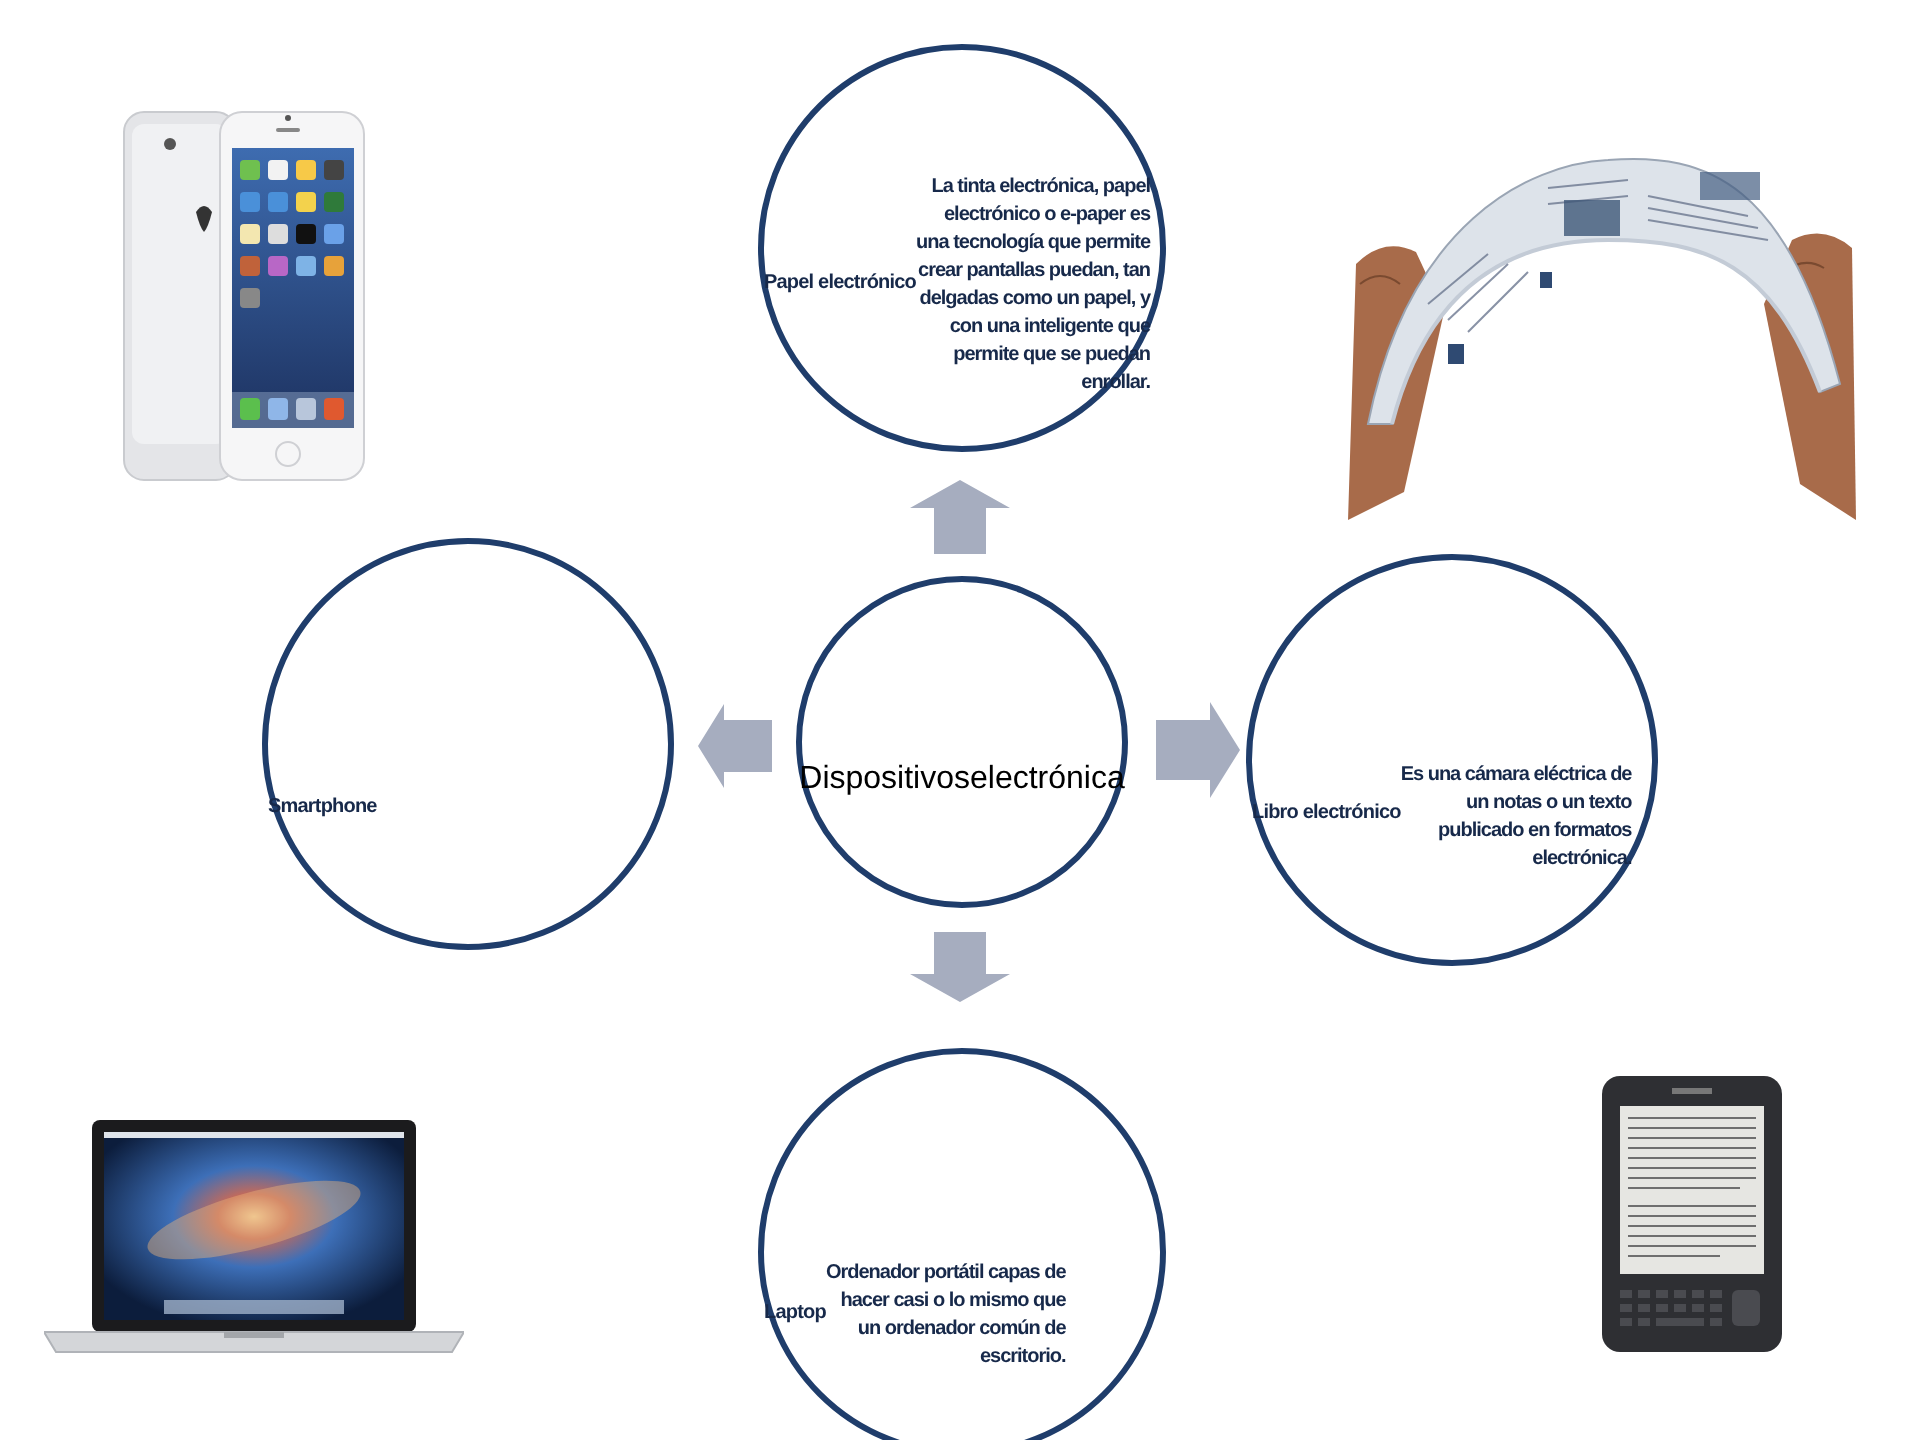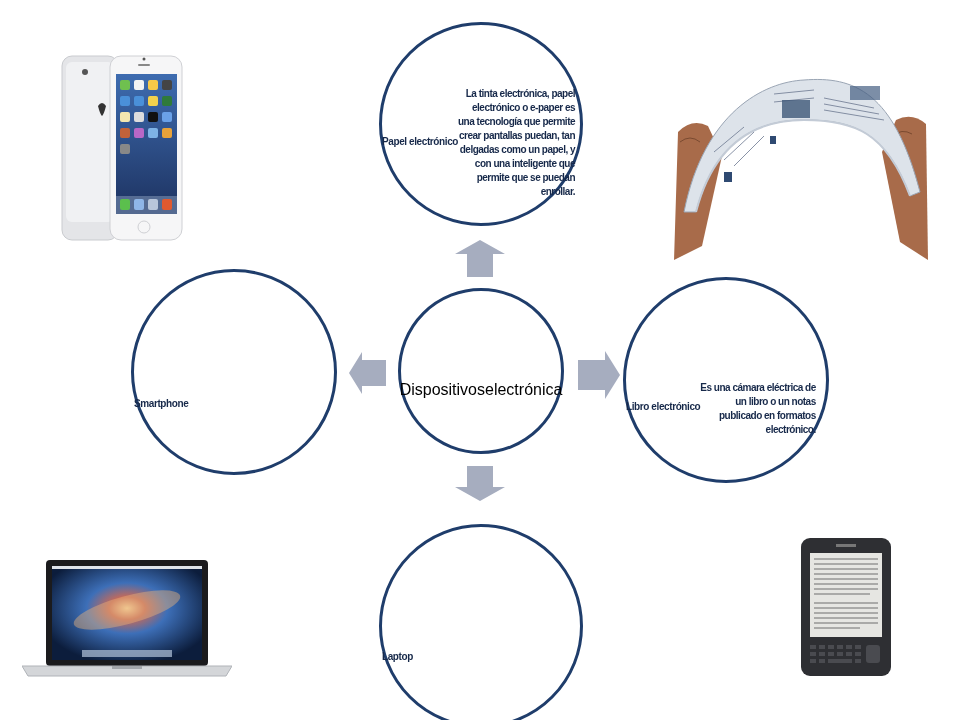--- a/index.html
+++ b/index.html
@@ -63,28 +63,34 @@
 </div>
 
 <div class="circle" style="left:131px;top:269px;width:206px;height:206px;justify-content:flex-start;padding-top:66px;gap:16px;">
   <div class="title">Smartphone</div>
 </div>
 
 <div class="circle" style="left:623px;top:277px;width:206px;height:206px;justify-content:flex-start;padding-top:57px;">
   <div class="title">Libro electrónico</div>
   <div class="body">
     <div>Es una cámara  eléctrica  de</div>
-    <div>un libro o un  notas</div>
+    <div>un notas o un  texto</div>
     <div>publicado en formatos</div>
-    <div>electrónico.</div>
+    <div>electrónica.</div>
   </div>
 </div>
 
 <div class="circle" style="left:379px;top:524px;width:204px;height:204px;justify-content:flex-start;padding-top:64px;">
   <div class="title">Laptop</div>
+  <div class="body">
+    <div>Ordenador portátil capas de</div>
+    <div>hacer casi o lo mismo que</div>
+    <div>un ordenador  común de</div>
+    <div>escritorio.</div>
+  </div>
 </div>
 
 <svg class="photo" style="left:58px;top:50px" width="126" height="192" viewBox="0 0 126 192">
 
   <rect x="4" y="6" width="56" height="184" rx="10" fill="#e4e5e8" stroke="#c9cbcf"></rect>
   <rect x="8" y="12" width="48" height="160" rx="6" fill="#f0f1f3"></rect>
   <circle cx="27" cy="22" r="3" fill="#555"></circle>
   <path d="M40 56 q4 -6 8 0 q-2 8 -4 10 q-2 -2 -4 -10z" fill="#333"></path>
 
   <rect x="52" y="6" width="72" height="184" rx="11" fill="#f6f6f7" stroke="#cfd0d4"></rect>

